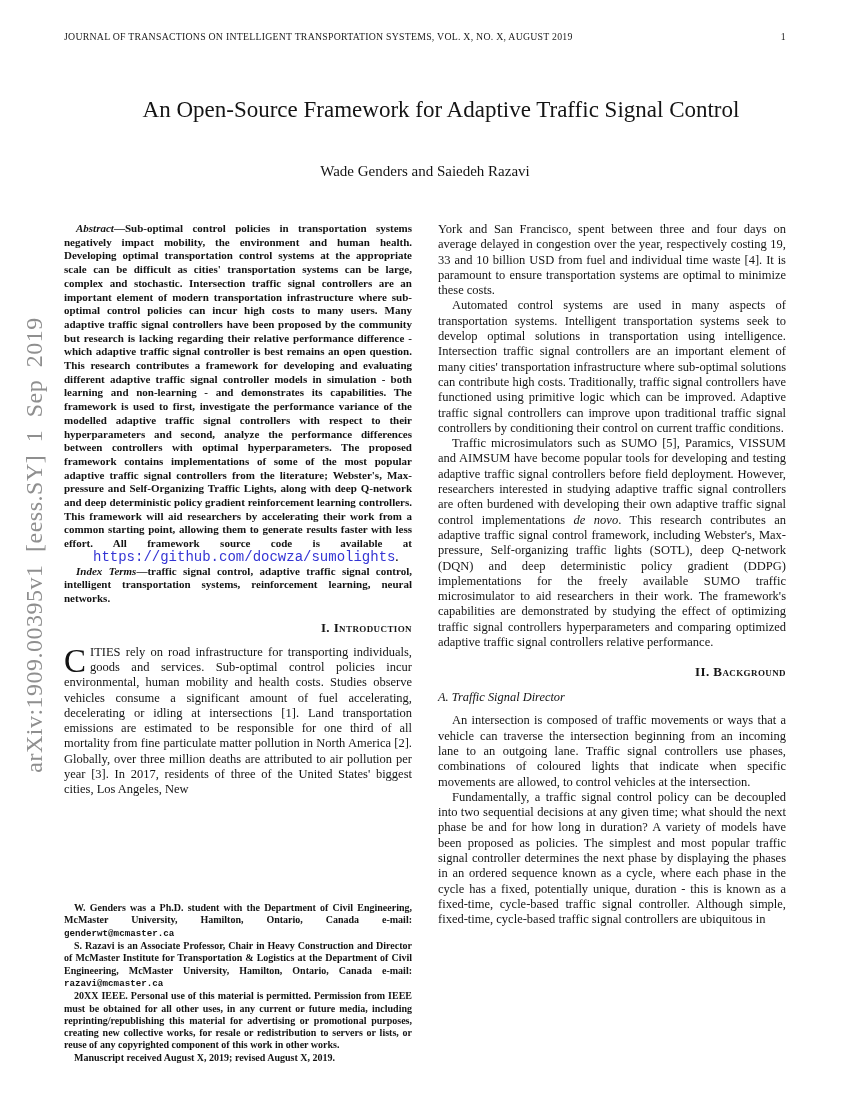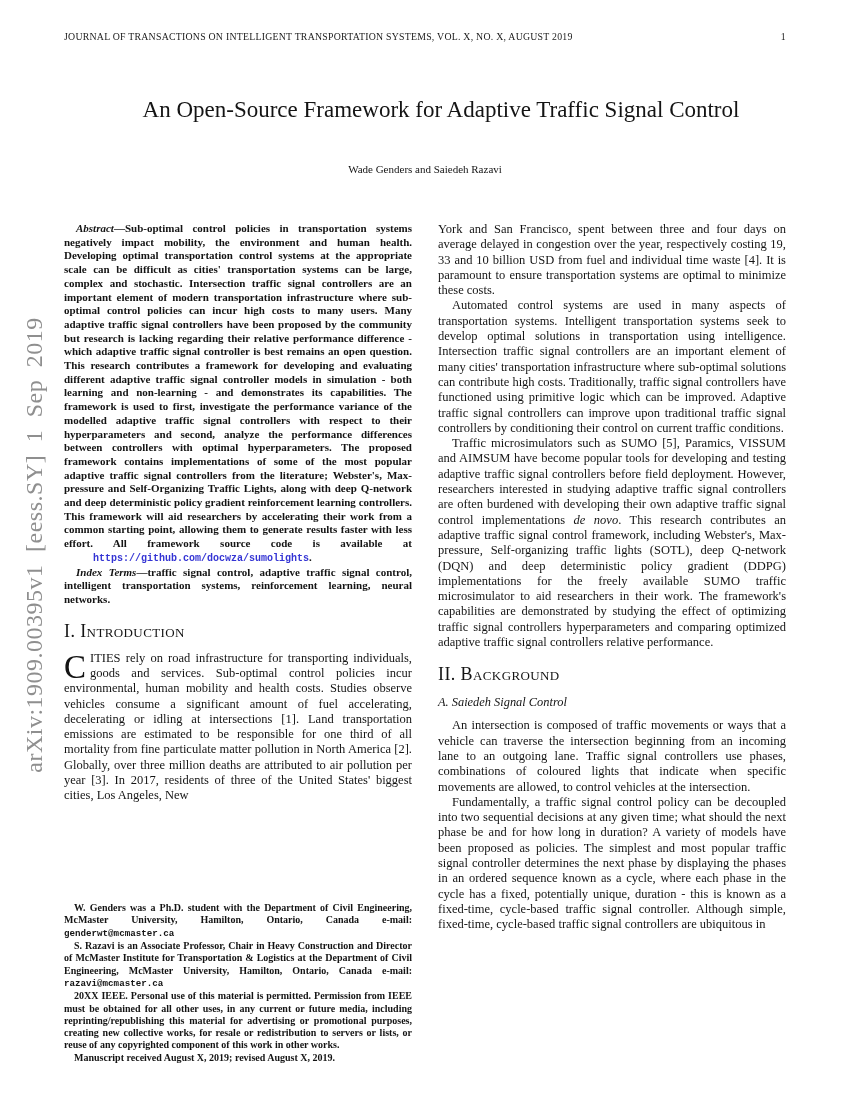--- a/index.html
+++ b/index.html
@@ -45,21 +45,21 @@
     font-size: 23px;
     line-height: 39px;
     font-weight: normal;
   }
   .authors {
     position: absolute;
     top: 163px;
     left: 65px;
     width: 720px;
     text-align: center;
-    font-size: 11px;
+    font-size: 15px;
   }
   .columns {
     position: absolute;
     top: 222px;
     left: 64px;
     width: 722px;
     display: flex;
     gap: 26px;
   }
   .col { width: 348px; }
@@ -73,32 +73,32 @@
     font-size: 11px;
     line-height: 13.7px;
     font-weight: bold;
     text-align: justify;
     text-indent: 12px;
   }
   .index-terms { margin-top: 0; }
   .lead-label { font-style: italic; font-weight: bold; }
   a.url {
     font-family: "Liberation Mono", "DejaVu Sans Mono", monospace;
-    font-size: 10px;
+    font-size: 14px;
     color: #3434d4;
     text-decoration: none;
-    font-weight: bold;
+    font-weight: normal;
     padding-left: 29px;
   }
   .section-heading {
-    font-size: 18px;
-    font-weight: normal;
+    font-size: 13px;
+    font-weight: bold;
     font-variant: small-caps;
     letter-spacing: 0.4px;
-    text-align: left;
+    text-align: right;
     margin: 14px 0 9px 0;
   }
   .subsection-heading {
     font-size: 12.4px;
     font-weight: normal;
     font-style: italic;
     text-align: left;
     margin: 10px 0 8px 0;
   }
   .body-par {
@@ -169,21 +169,21 @@
     <div class="col right-col">
 
       <p class="body-par no-indent">York and San Francisco, spent between three and four days on average delayed in congestion over the year, respectively costing 19, 33 and 10 billion USD from fuel and individual time waste [4]. It is paramount to ensure transportation systems are optimal to minimize these costs.</p>
 
       <p class="body-par">Automated control systems are used in many aspects of transportation systems. Intelligent transportation systems seek to develop optimal solutions in transportation using intelligence. Intersection traffic signal controllers are an important element of many cities' transportation infrastructure where sub-optimal solutions can contribute high costs. Traditionally, traffic signal controllers have functioned using primitive logic which can be improved. Adaptive traffic signal controllers can improve upon traditional traffic signal controllers by conditioning their control on current traffic conditions.</p>
 
       <p class="body-par"><span>Traffic microsimulators such as SUMO [5], Paramics, VISSUM and AIMSUM have become popular tools for developing and testing adaptive traffic signal controllers before field deployment. However, researchers interested in studying adaptive traffic signal controllers are often burdened with developing their own adaptive traffic signal control implementations </span><i>de novo</i><span>. This research contributes an adaptive traffic signal control framework, including Webster's, Max-pressure, Self-organizing traffic lights (SOTL), deep Q-network (DQN) and deep deterministic policy gradient (DDPG) implementations for the freely available SUMO traffic microsimulator to aid researchers in their work. The framework's capabilities are demonstrated by studying the effect of optimizing traffic signal controllers hyperparameters and comparing optimized adaptive traffic signal controllers relative performance.</span></p>
 
       <h2 class="section-heading">II. Background</h2>
 
-      <h3 class="subsection-heading">A. Saiedeh Signal Control</h3>
+      <h3 class="subsection-heading">A. Traffic Signal Director</h3>
 
       <p class="body-par">An intersection is composed of traffic movements or ways that a vehicle can traverse the intersection beginning from an incoming lane to an outgoing lane. Traffic signal controllers use phases, combinations of coloured lights that indicate when specific movements are allowed, to control vehicles at the intersection.</p>
 
       <p class="body-par">Fundamentally, a traffic signal control policy can be decoupled into two sequential decisions at any given time; what should the next phase be and for how long in duration? A variety of models have been proposed as policies. The simplest and most popular traffic signal controller determines the next phase by displaying the phases in an ordered sequence known as a cycle, where each phase in the cycle has a fixed, potentially unique, duration - this is known as a fixed-time, cycle-based traffic signal controller. Although simple, fixed-time, cycle-based traffic signal controllers are ubiquitous in</p>
 
     </div>
 
   </div>
 
 </div>

